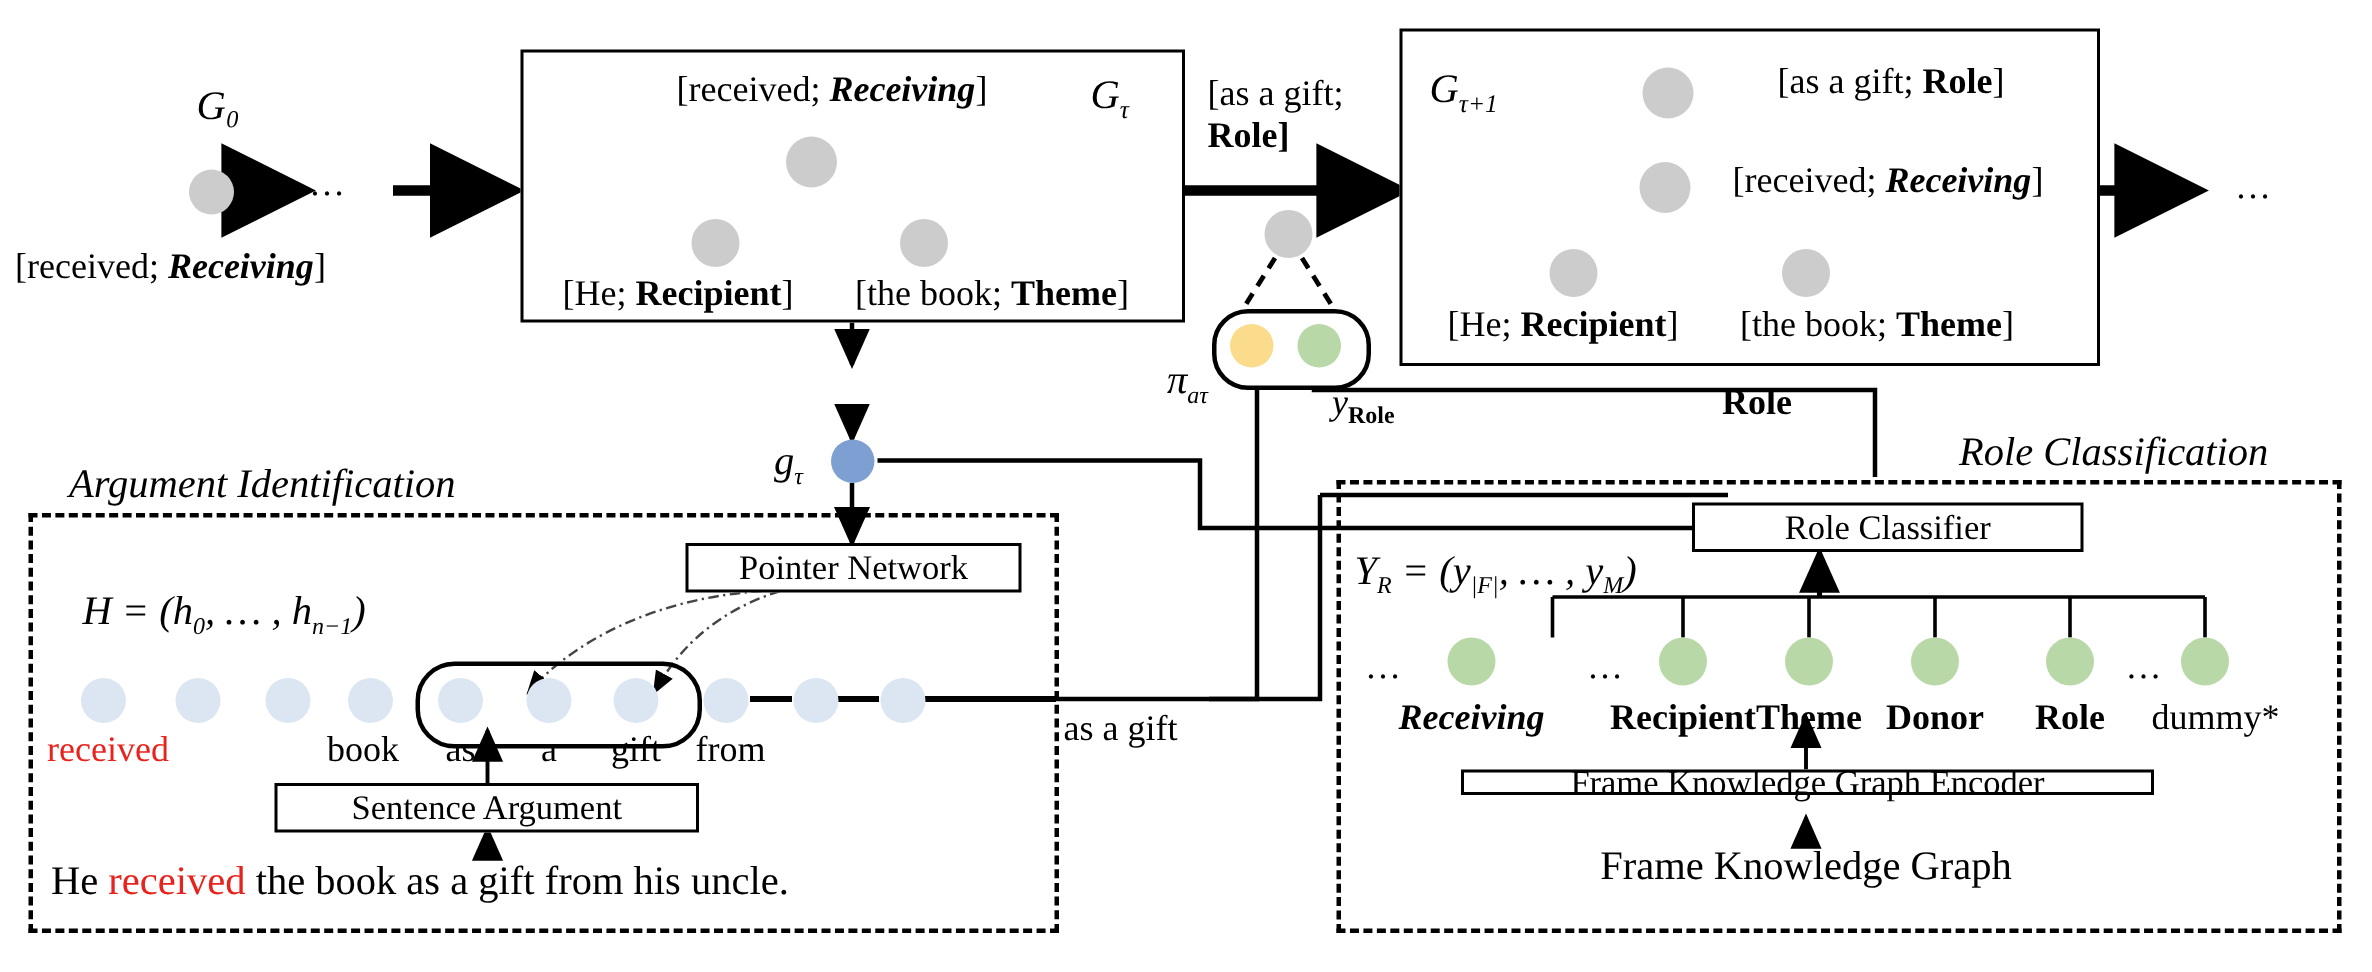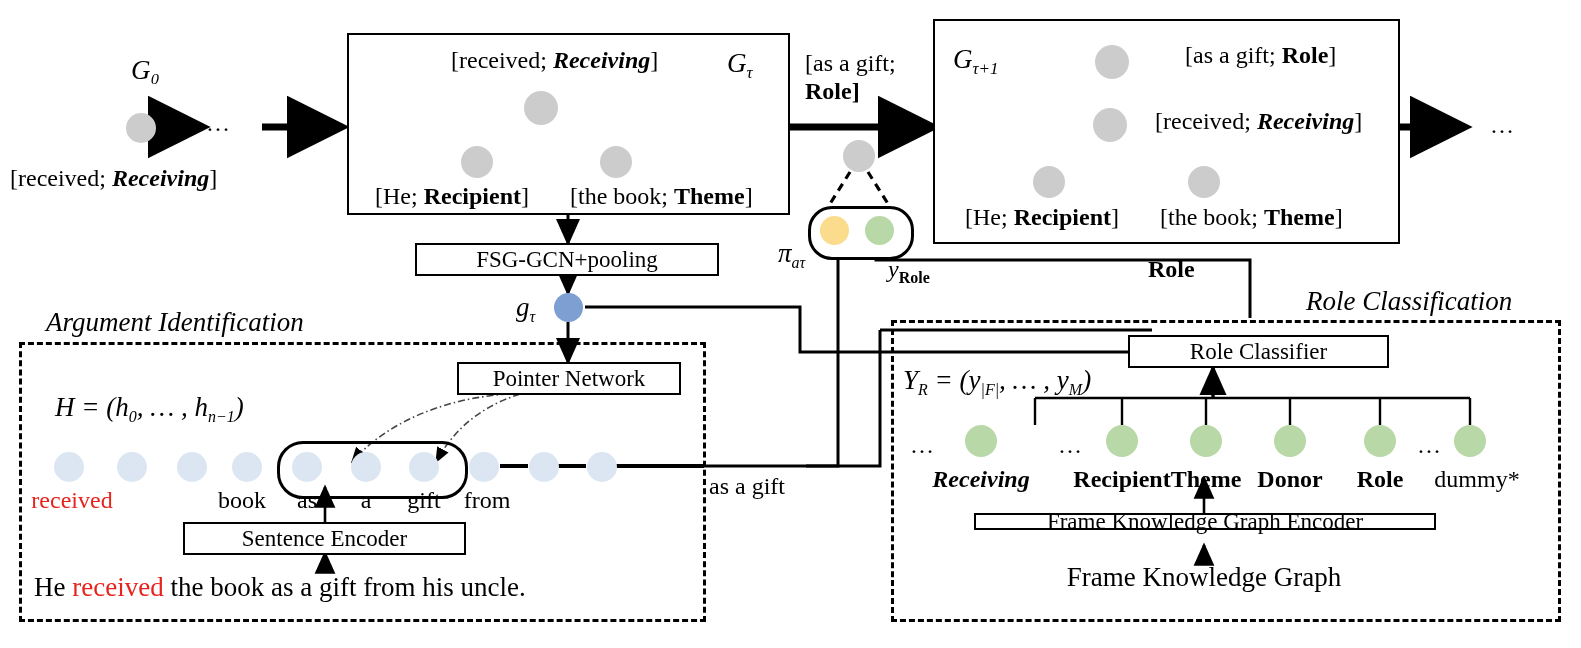--- a/index.html
+++ b/index.html
@@ -135,23 +135,20 @@
   <div class="node gray" style="left:1095px;top:45px;width:34px;height:34px;"></div>
   <div class="node gray" style="left:1093px;top:108px;width:34px;height:34px;"></div>
   <div class="node gray" style="left:1033px;top:166px;width:32px;height:32px;"></div>
   <div class="node gray" style="left:1188px;top:166px;width:32px;height:32px;"></div>
   <div class="txt lbl-md" style="left:1185px;top:42px;">[as a gift;&nbsp;<span class="bold">Role</span>]</div>
   <div class="txt lbl-md" style="left:1155px;top:108px;">[received;&nbsp;<span class="bi">Receiving</span>]</div>
   <div class="txt lbl-md" style="left:965px;top:204px;">[He;&nbsp;<span class="bold">Recipient</span>]</div>
   <div class="txt lbl-md" style="left:1160px;top:204px;">[the book;&nbsp;<span class="bold">Theme</span>]</div>
   <div class="txt lbl-md" style="left:1490px;top:112px;letter-spacing:3px;">…</div>
 
-  <div class="procbox" style="left:415px;top:243px;width:304px;height:33px;">
-      <span>FSG-GCN+pooling</span>
-    </div>
   <div class="node blue" style="left:554px;top:293px;width:29px;height:29px;"></div>
   <div class="txt lbl-lg math" style="left:516px;top:292px;"><span>g</span><sub style="font-size:16px;">τ</sub></div>
 
   <div class="txt lbl-lg ital" style="left:46px;top:307px;">Argument Identification</div>
   <div class="dashbox" style="left:19px;top:342px;width:687px;height:280px;"></div>
 
   <div class="procbox" style="left:457px;top:362px;width:224px;height:33px;">
       <span>Pointer Network</span>
     </div>
 
@@ -173,21 +170,21 @@
   <div class="txt lbl-md red ctr" style="left:72px;top:487px;">received</div>
   <div class="txt lbl-md ctr" style="left:242px;top:487px;">book</div>
   <div class="txt lbl-md ctr" style="left:307px;top:487px;">as</div>
   <div class="txt lbl-md ctr" style="left:366px;top:487px;">a</div>
   <div class="txt lbl-md ctr" style="left:424px;top:487px;">gift</div>
   <div class="txt lbl-md ctr" style="left:487px;top:487px;">from</div>
 
   <div class="txt lbl-md" style="left:709px;top:473px;">as a gift</div>
 
   <div class="procbox" style="left:183px;top:522px;width:283px;height:33px;">
-      <span>Sentence Encoder</span>
+      <span>Sentence Argument</span>
     </div>
 
   <div class="txt" style="left:34px;top:572px;font-size:27px;">He&nbsp;<span class="red">received</span>&nbsp;the book as a gift from his uncle.</div>
 
   <div class="txt lbl-lg ital" style="left:1306px;top:286px;">Role Classification</div>
   <div class="dashbox" style="left:891px;top:320px;width:670px;height:302px;"></div>
 
   <div class="procbox" style="left:1128px;top:335px;width:261px;height:33px;">
       <span>Role Classifier</span>
     </div>

